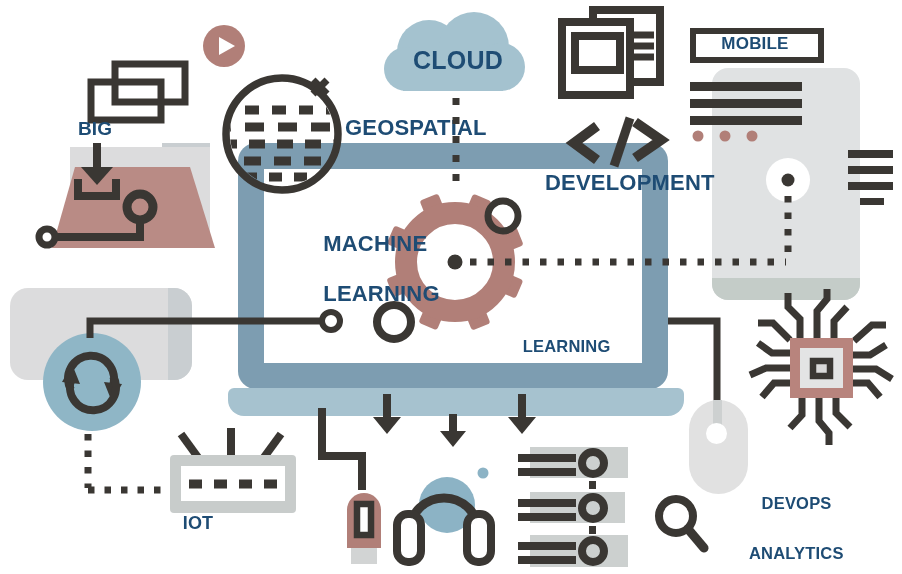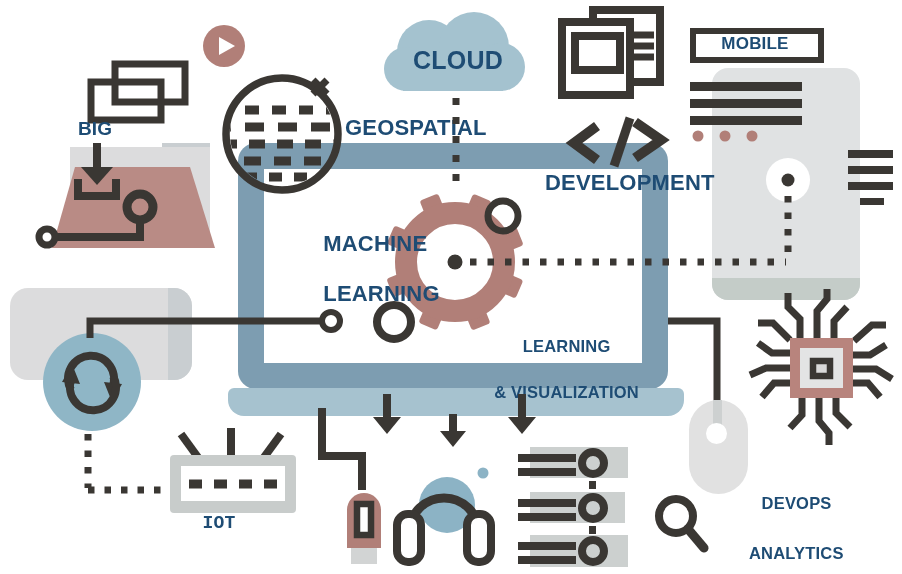--- a/index.html
+++ b/index.html
@@ -155,21 +155,20 @@
     <circle cx="80" cy="80" r="49" fill="none" stroke="#b17f78" stroke-width="22"></circle>
   </svg>
 
   <div class="lbl" style="left:298px;top:206px;line-height:25px;">
     <span>MACHINE</span><br>
     <span>LEARNING</span>
   </div>
   <div class="lbl" style="left:505px;top:171px;margin-left:40px;">DEVELOPMENT</div>
   <div class="lbl center" style="left:462px;top:312px;width:190px;line-height:23px;font-size:16.5px;">
     <span>LEARNING</span><br>
-    <span>&amp; VISUALIZATION</span>
   </div>
 
   <svg class="abs" width="902" height="574" style="left:0;top:0;pointer-events:none;">
 
     <line x1="456" y1="98" x2="456" y2="190" stroke="#3a3733" stroke-width="7" stroke-dasharray="7 12"></line>
 
     <circle cx="455" cy="262" r="7.5" fill="#3a3733"></circle>
     <line x1="470" y1="262" x2="786" y2="262" stroke="#3a3733" stroke-width="7" stroke-dasharray="6.5 11"></line>
     <line x1="788" y1="196" x2="788" y2="256" stroke="#3a3733" stroke-width="7" stroke-dasharray="6.5 10"></line>
 
@@ -204,21 +203,21 @@
     <line x1="9" y1="10" x2="33" y2="43" stroke="#3a3733" stroke-width="8"></line>
     <line x1="59" y1="4" x2="59" y2="36" stroke="#3a3733" stroke-width="8"></line>
     <line x1="109" y1="10" x2="85" y2="43" stroke="#3a3733" stroke-width="8"></line>
   </svg>
   <div class="abs" style="left:170px;top:455px;width:126px;height:58px;background:#c8cccb;border-radius:4px;">
     <div class="abs" style="left:11px;top:11px;width:104px;height:35px;background:#ffffff;"></div>
     <svg class="abs" width="104" height="35" style="left:11px;top:11px;">
       <line x1="8" y1="18" x2="98" y2="18" stroke="#3a3733" stroke-width="9" stroke-dasharray="13 12"></line>
     </svg>
   </div>
-  <div class="lbl center" style="left:189px;top:511px;width:60px;font-size:18px;font-family:Liberation Mono, monospace;">IOT</div>
+  <div class="lbl center" style="left:168px;top:511px;width:60px;font-size:18px;">IOT</div>
 
   <svg class="abs" width="46" height="86" style="left:341px;top:488px;">
     <path d="M6,60 V22 A17,17 0 0 1 40,22 V60 Z" fill="#b17f78"></path>
     <rect x="16" y="16" width="14" height="31" fill="#ffffff" stroke="#3a3733" stroke-width="6.5"></rect>
     <rect x="10" y="60" width="26" height="16" fill="#d2d4d4"></rect>
   </svg>
 
   <svg class="abs" width="104" height="124" style="left:392px;top:452px;">
     <circle cx="55" cy="53" r="28" fill="#8cb3c5"></circle>
     <circle cx="91" cy="21" r="5.5" fill="#8cb3c5"></circle>

